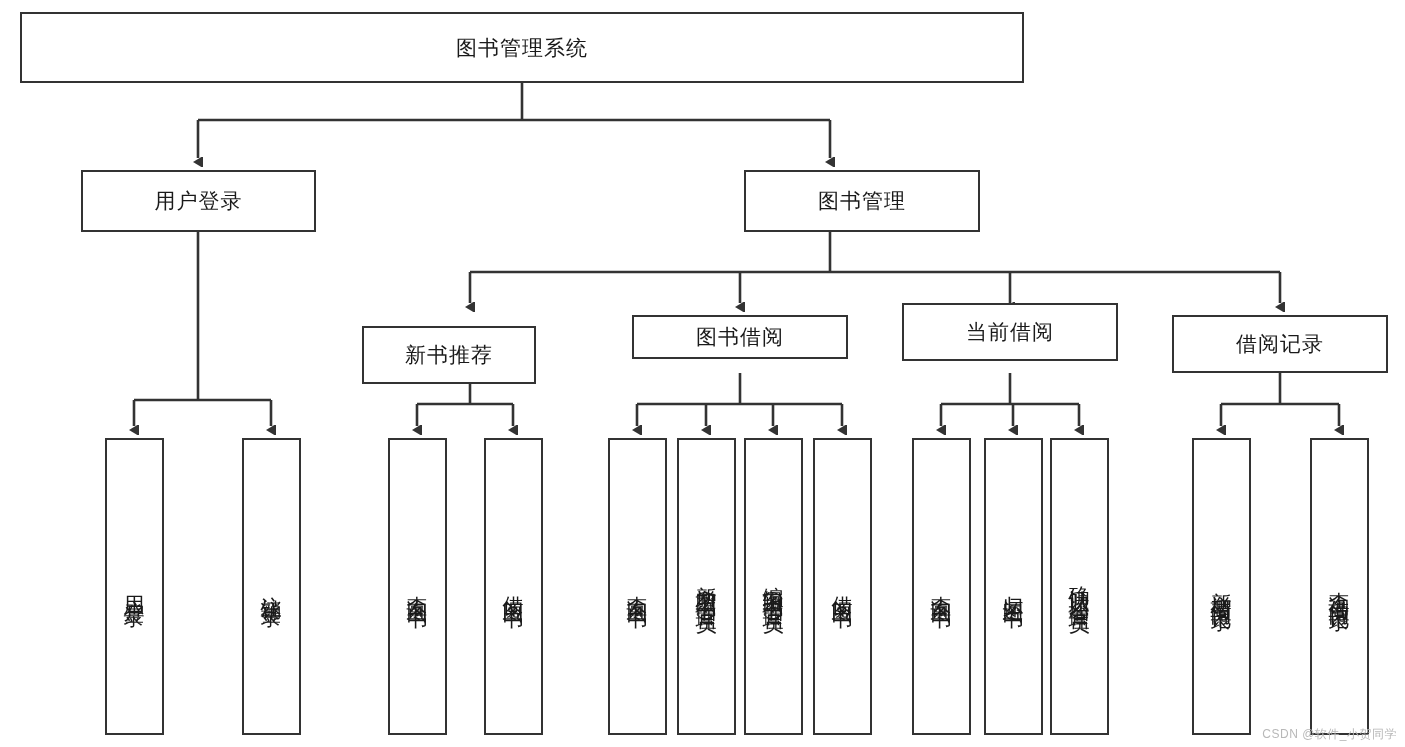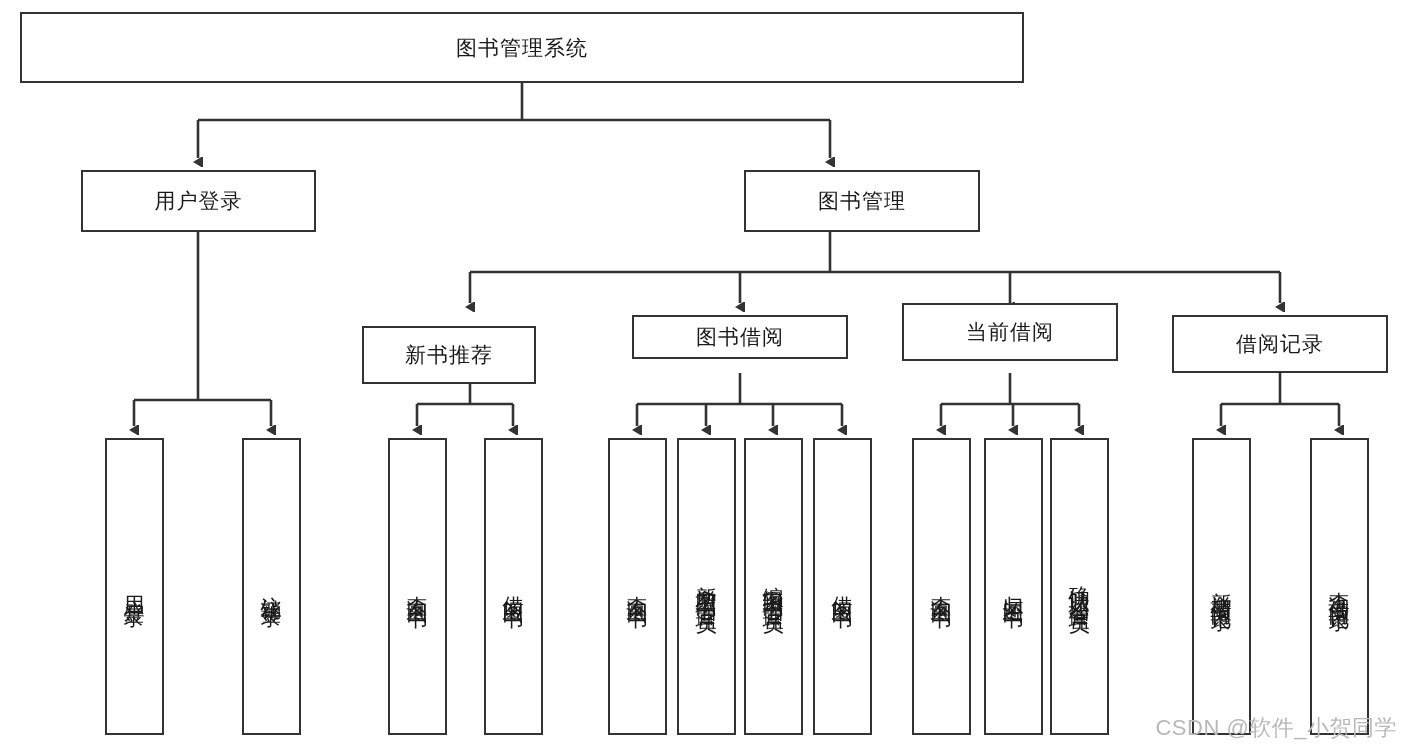--- a/index.html
+++ b/index.html
@@ -51,21 +51,21 @@
   }
   .node .lbl {
     writing-mode: inherit;
     text-orientation: inherit;
     white-space: pre;
   }
   .watermark {
     position: absolute;
     right: 8px;
     bottom: 4px;
-    font-size: 22px;
+    font-size: 12px;
     color: #b8b8b8;
     letter-spacing: 0.5px;
     user-select: none;
   }
 </style>
 </head>
 <body>
 
 <div id="canvas">
 

